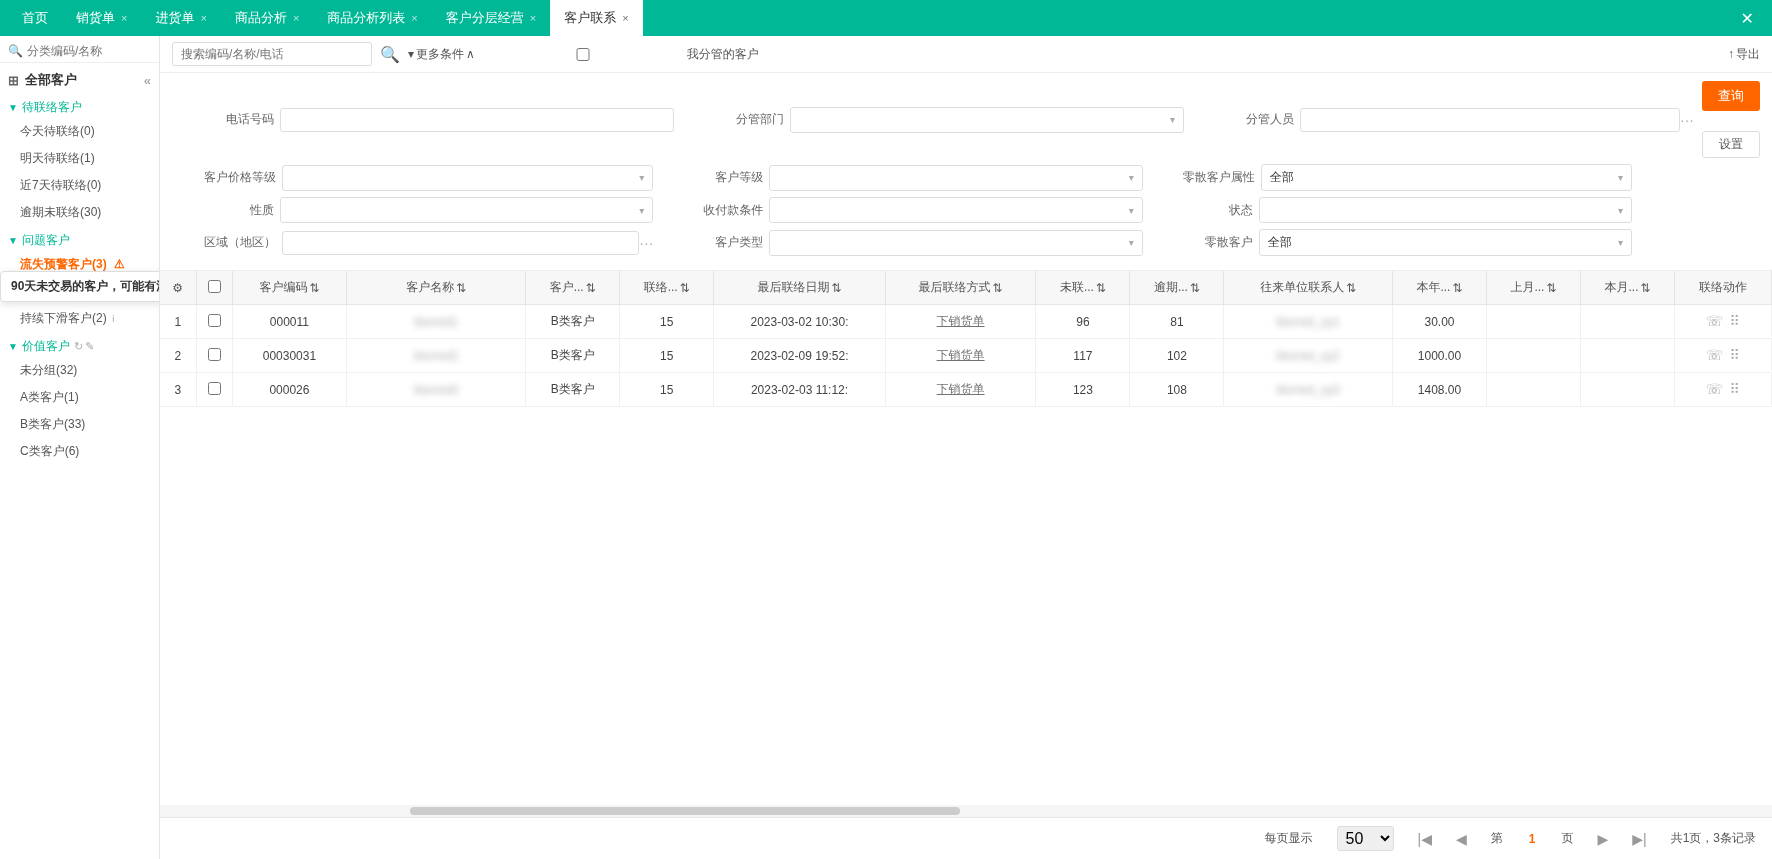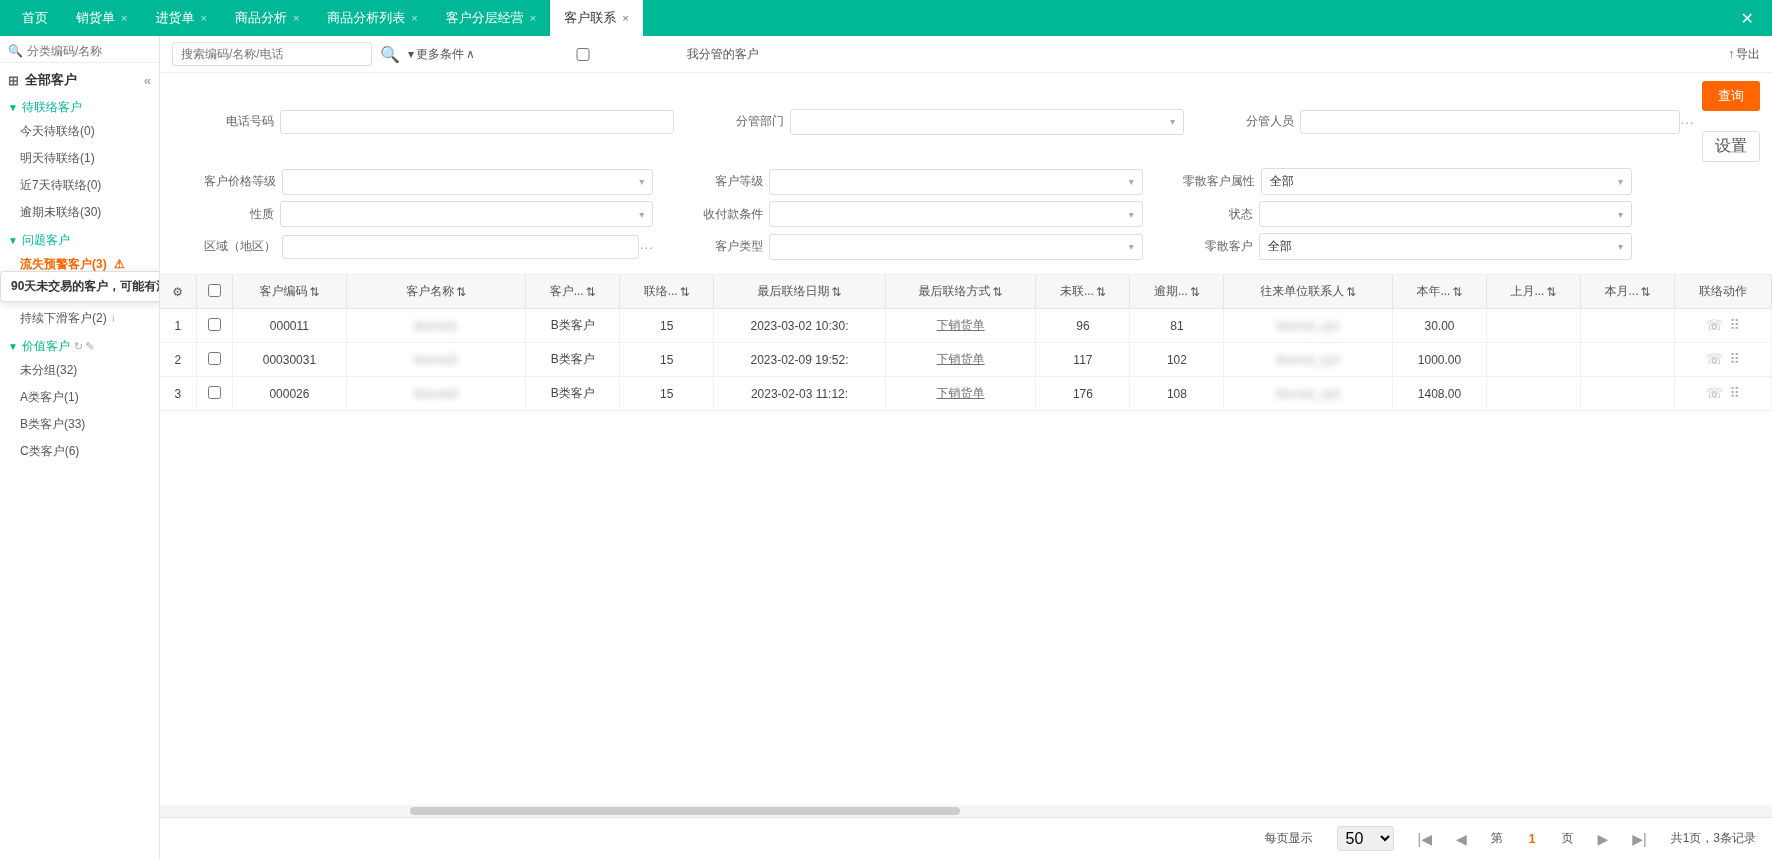--- a/index.html
+++ b/index.html
@@ -262,21 +262,21 @@
       border-radius: 3px;
       padding: 6px 16px;
       font-size: 13px;
       cursor: pointer;
     }
     .settings-btn {
       background: none;
       border: 1px solid #ddd;
       border-radius: 3px;
       padding: 4px 10px;
-      font-size: 16px;
+      font-size: 12px;
       cursor: pointer;
       color: #555;
     }
     .adv-filter-actions {
       display: flex;
       flex-direction: column;
       gap: 20px;
       justify-content: center;
     }
 
@@ -730,21 +730,21 @@
     </tr>
             <tr>
       <td>3</td>
       <td><input type="checkbox" style=""></td>
       <td>000026</td>
       <td><span class="blurred">blurred3</span></td>
       <td>B类客户</td>
       <td>15</td>
       <td>2023-02-03 11:12:</td>
       <td class="link-cell"><a>下销货单</a></td>
-      <td>176</td>
+      <td>123</td>
       <td>108</td>
       <td><span class="blurred">blurred_cp3</span></td>
       <td>1408.00</td>
       <td></td>
       <td></td>
       <td style="display:flex;gap:6px;justify-content:center;align-items:center;min-width:60px;">
         <span class="action-icon" title="联络">☏</span>
         <span class="action-icon" title="更多">⠿</span>
       </td>
     </tr>

